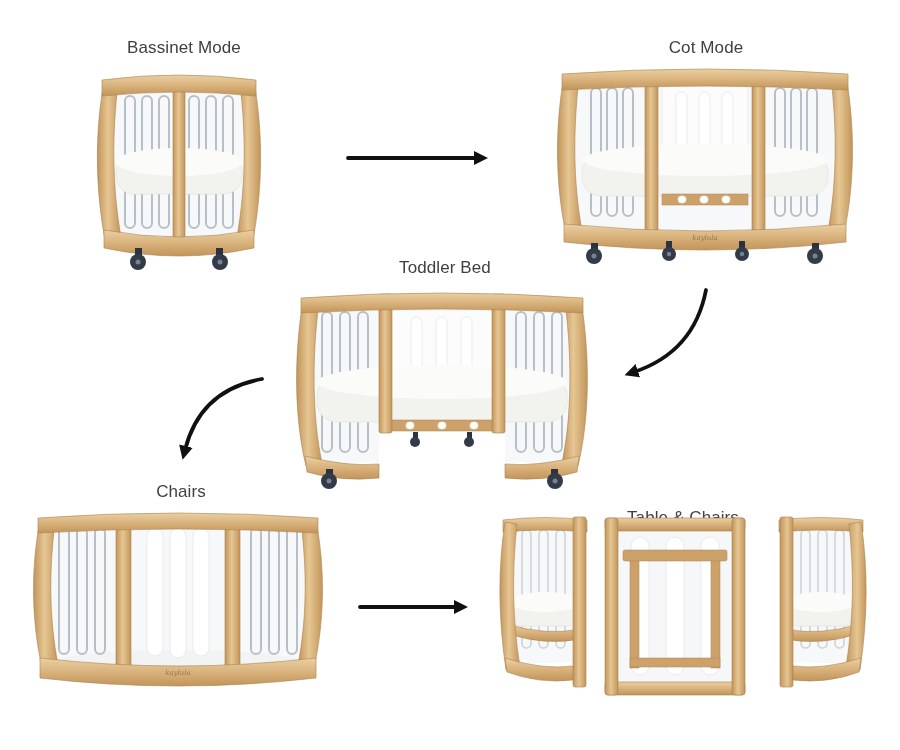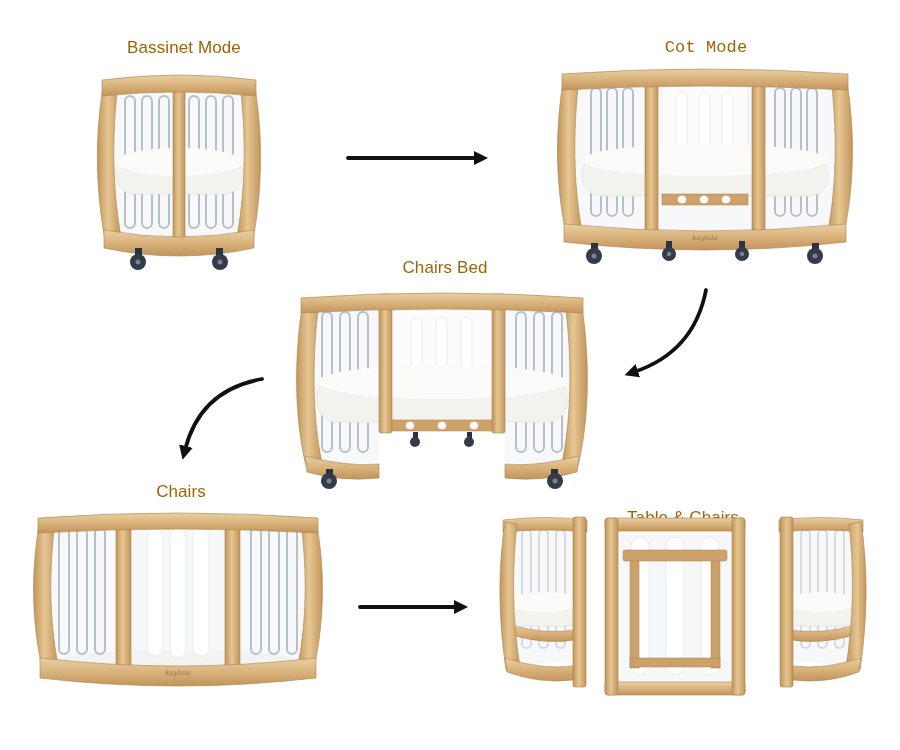--- a/index.html
+++ b/index.html
@@ -2,21 +2,21 @@
 <html><head>
 <meta charset="utf-8">
 <style>
   html,body{margin:0;padding:0;background:#ffffff;}
   #canvas{
     position:relative;width:900px;height:750px;background:#ffffff;overflow:hidden;
     font-family:"Liberation Sans",sans-serif;
   }
   .stage-label{
     position:absolute;transform:translateX(-50%);
-    font-size:17px;font-weight:500;color:#a16207;letter-spacing:.1px;white-space:nowrap;
+    font-size:17px;font-weight:500;color:#404040;letter-spacing:.1px;white-space:nowrap;
   }
   .illus{position:absolute;display:block;}
   .arrows{position:absolute;left:0;top:0;pointer-events:none;}
   .pill-outline{fill:none;stroke:#b9bfc7;stroke-width:2;}
   .pill-outline-lite{fill:none;stroke:#cfd4d9;stroke-width:1.6;}
   .pill-white{fill:#ffffff;stroke:#e9ebec;stroke-width:1;}
   .wood{fill:url(#woodV);stroke:#a9834f;stroke-width:.6;}
   .woodh{fill:url(#woodH);stroke:#a9834f;stroke-width:.6;}
   .wood-dark{fill:#cda26a;stroke:#a9834f;stroke-width:.5;}
   .panel{fill:#edf0f2;opacity:.45;}
@@ -42,22 +42,22 @@
       </linearGradient>
       <linearGradient id="woodH" x1="0" y1="0" x2="1" y2="0">
         <stop offset="0" stop-color="#c2955a"></stop>
           <stop offset=".45" stop-color="#e6c693"></stop>
           <stop offset="1" stop-color="#c2955a"></stop>
       </linearGradient>
     </defs>
   </svg>
 
   <div class="stage-label" style="left:184px;top:38px;">Bassinet Mode</div>
-  <div class="stage-label" style="left:706px;top:38px;font-family:Liberation Mono, monospace;">Cot Mode</div>
-  <div class="stage-label" style="left:445px;top:258px;">Chairs Bed</div>
+  <div class="stage-label" style="left:706px;top:38px;">Cot Mode</div>
+  <div class="stage-label" style="left:445px;top:258px;">Toddler Bed</div>
   <div class="stage-label" style="left:181px;top:482px;">Chairs</div>
   <div class="stage-label" style="left:683px;top:508px;">Table &amp; Chairs</div>
 
   <svg class="illus" style="left:90px;top:66px;" width="178" height="206" viewBox="0 0 178 206">
     <path class="panel" d="M16,20 C8,70 8,125 18,172 L160,172 C170,125 170,70 162,20 Z"></path>
     <g>
       <rect class="pill-outline" x="35" y="30" width="10" height="132" rx="5"></rect>
       <rect class="pill-outline" x="52" y="30" width="10" height="132" rx="5"></rect>
       <rect class="pill-outline" x="69" y="30" width="10" height="132" rx="5"></rect>
       <rect class="pill-outline" x="99" y="30" width="10" height="132" rx="5"></rect>

